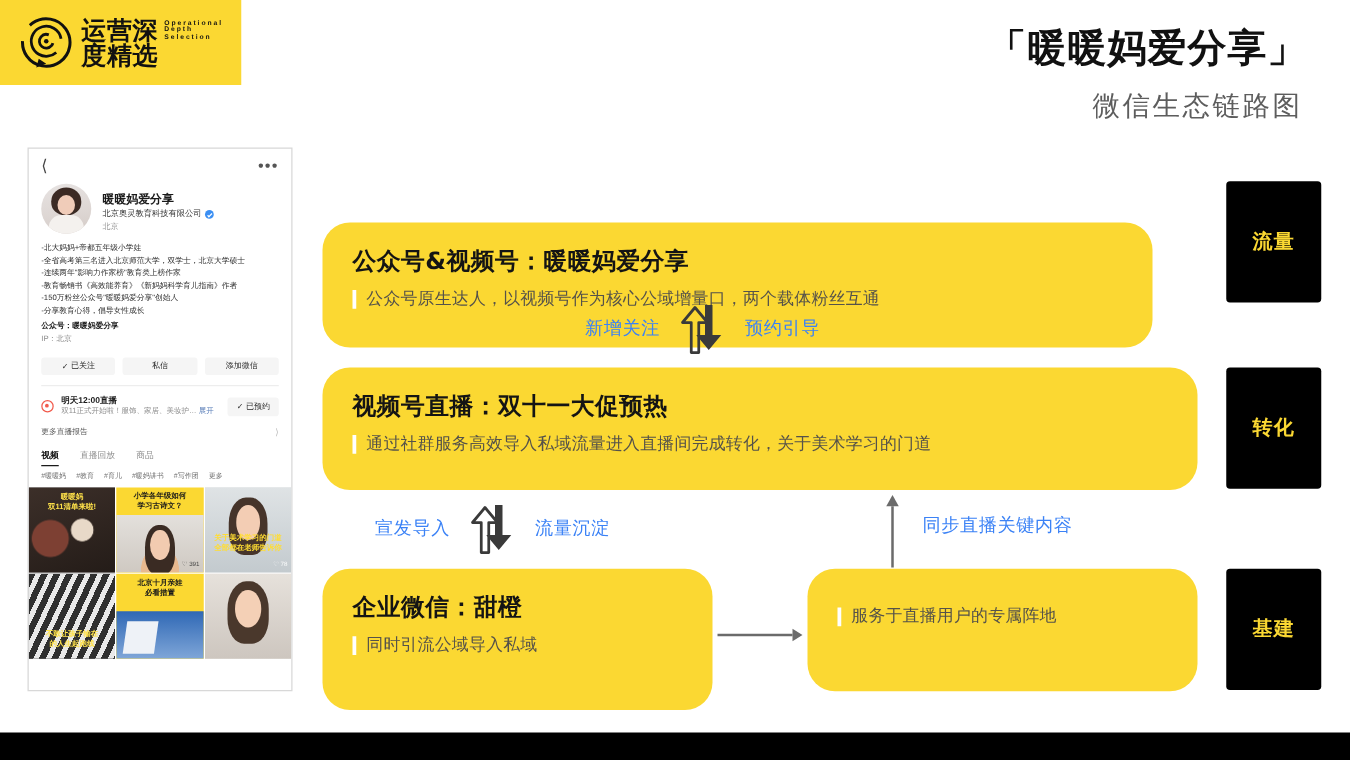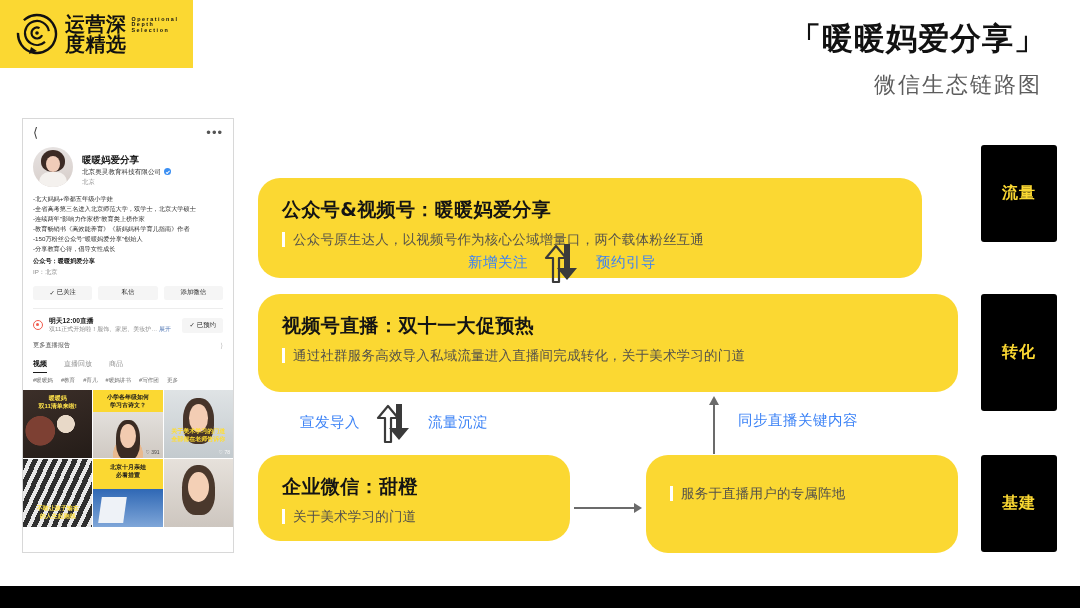--- a/index.html
+++ b/index.html
@@ -280,39 +280,39 @@
 </div>
 
 <div class="card" style="left:258px;top:294px;width:700px;height:98px;">
   <div class="card-title">视频号直播：双十一大促预热</div>
   <div class="card-sub">
     <span class="sub-bar"></span>
     <span class="sub-text">通过社群服务高效导入私域流量进入直播间完成转化，关于美术学习的门道</span>
   </div>
 </div>
 
-<div class="card" style="left:258px;top:455px;width:312px;height:86px;">
+<div class="card" style="left:258px;top:455px;width:312px;height:113px;">
   <div class="card-title">企业微信：甜橙</div>
   <div class="card-sub">
     <span class="sub-bar"></span>
-    <span class="sub-text">关于美术学习的门道</span>
+    <span class="sub-text">同时引流公域导入私域</span>
   </div>
 </div>
 
 <div class="card" style="left:646px;top:455px;width:312px;height:98px;">
   <div class="card-sub">
     <span class="sub-bar"></span>
     <span class="sub-text">服务于直播用户的专属阵地</span>
   </div>
 </div>
 
 <div class="side-box" style="left:981px;top:145px;width:76px;height:97px;">
   <span class="side-label">流量</span>
 </div>
-<div class="side-box" style="left:981px;top:294px;width:76px;height:117px;">
+<div class="side-box" style="left:981px;top:294px;width:76px;height:97px;">
   <span class="side-label">转化</span>
 </div>
 <div class="side-box" style="left:981px;top:455px;width:76px;height:97px;">
   <span class="side-label">基建</span>
 </div>
 
 <div class="conn" style="left:468px;top:242px;">
   <span class="conn-label">新增关注</span>
   <span class="arrow-pair">
     <svg viewBox="0 0 40 42" width="40" height="42">

